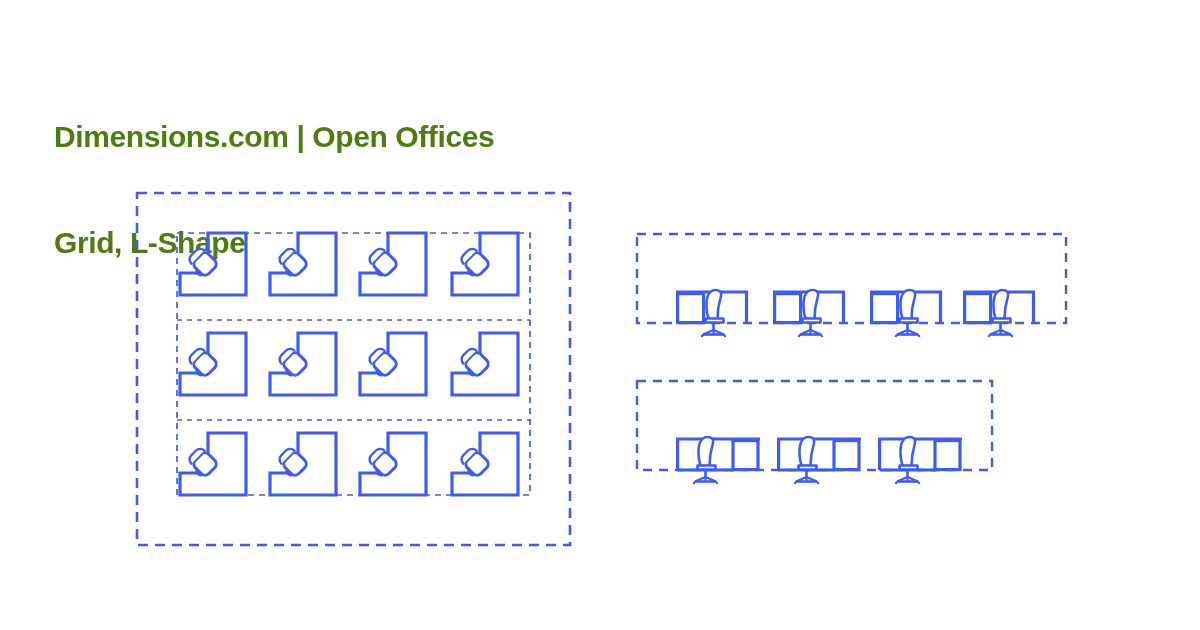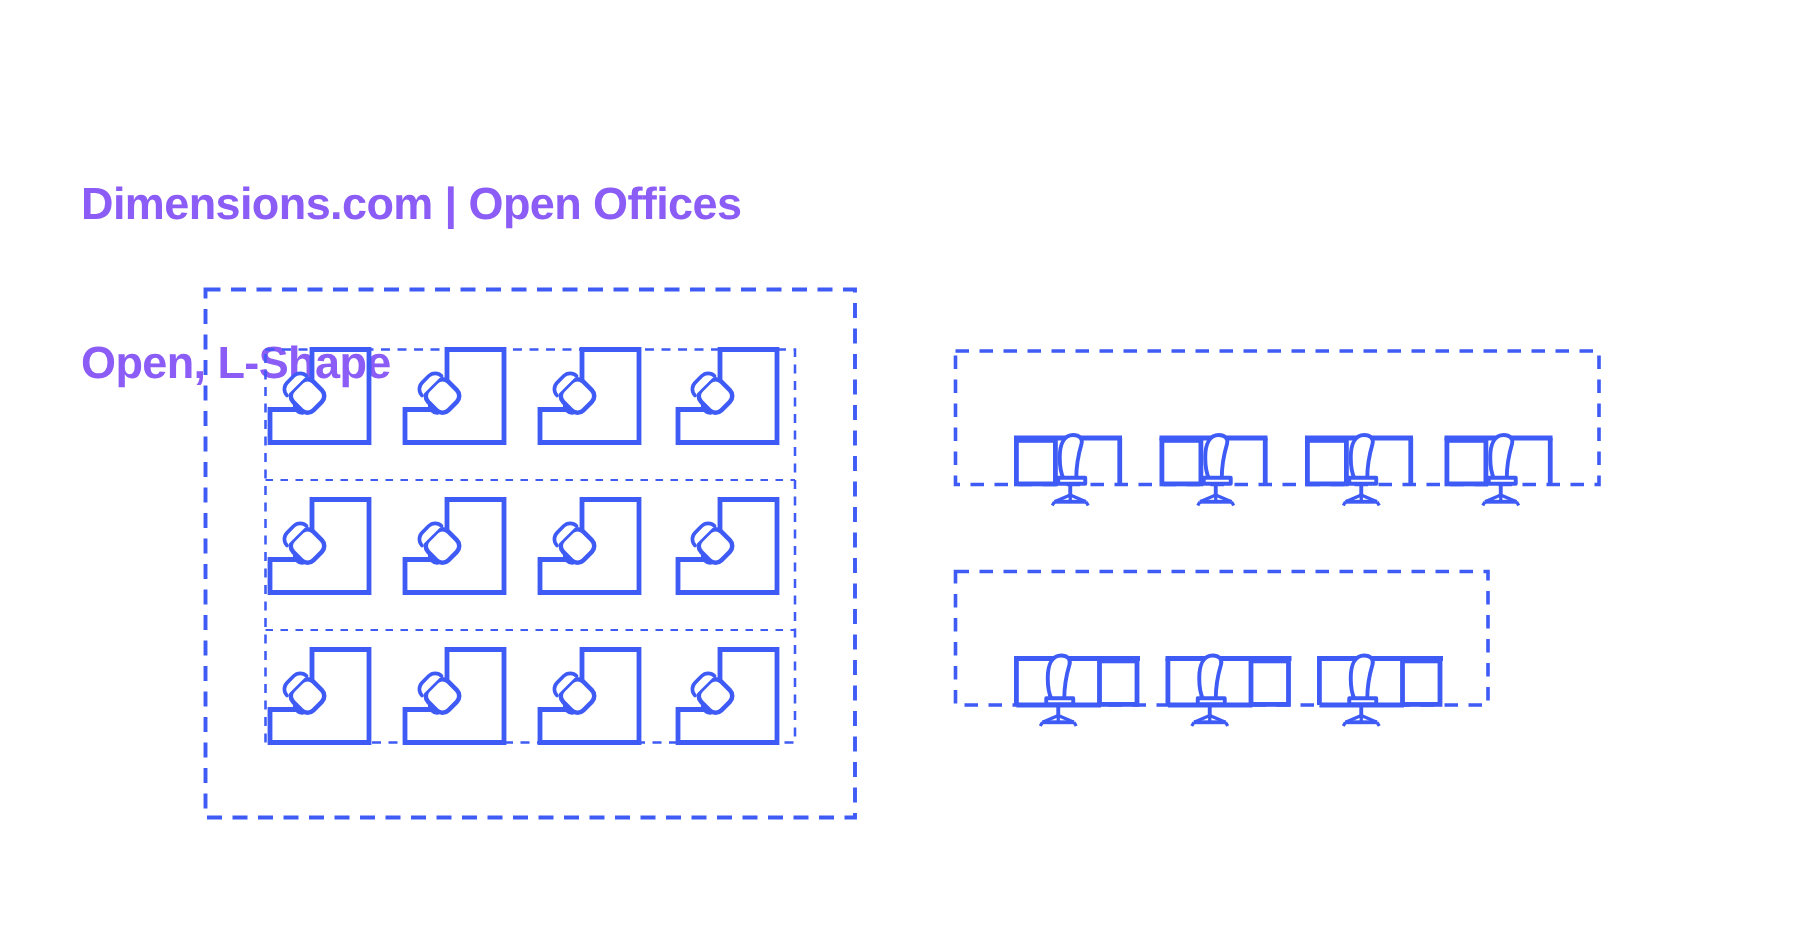--- a/index.html
+++ b/index.html
@@ -40,23 +40,23 @@
     top: 0;
     width: 1200px;
     height: 630px;
   }
 </style>
 </head>
 <body>
 
 <div id="page">
 
-  <div class="title-block" style="color: #8b5cf6;">
+  <div class="title-block" style="color: #4d7c0f;">
     <span class="title-line">Dimensions.com | Open Offices</span>
-    <span class="title-line">Open, L-Shape</span>
+    <span class="title-line">Grid, L-Shape</span>
   </div>
 
   <svg id="drawing-canvas" viewBox="0 0 1200 630" xmlns="http://www.w3.org/2000/svg">
     <defs>
 
       <g id="l-desk-unit">
 
         <path d="M 28 0 L 66 0 L 66 62 L 0 62 L 0 40 L 28 40 Z" fill="none" stroke="#3F5BF6" stroke-width="3.2" stroke-linejoin="miter"></path>
 
         <g transform="translate(25,31) rotate(-45)">

